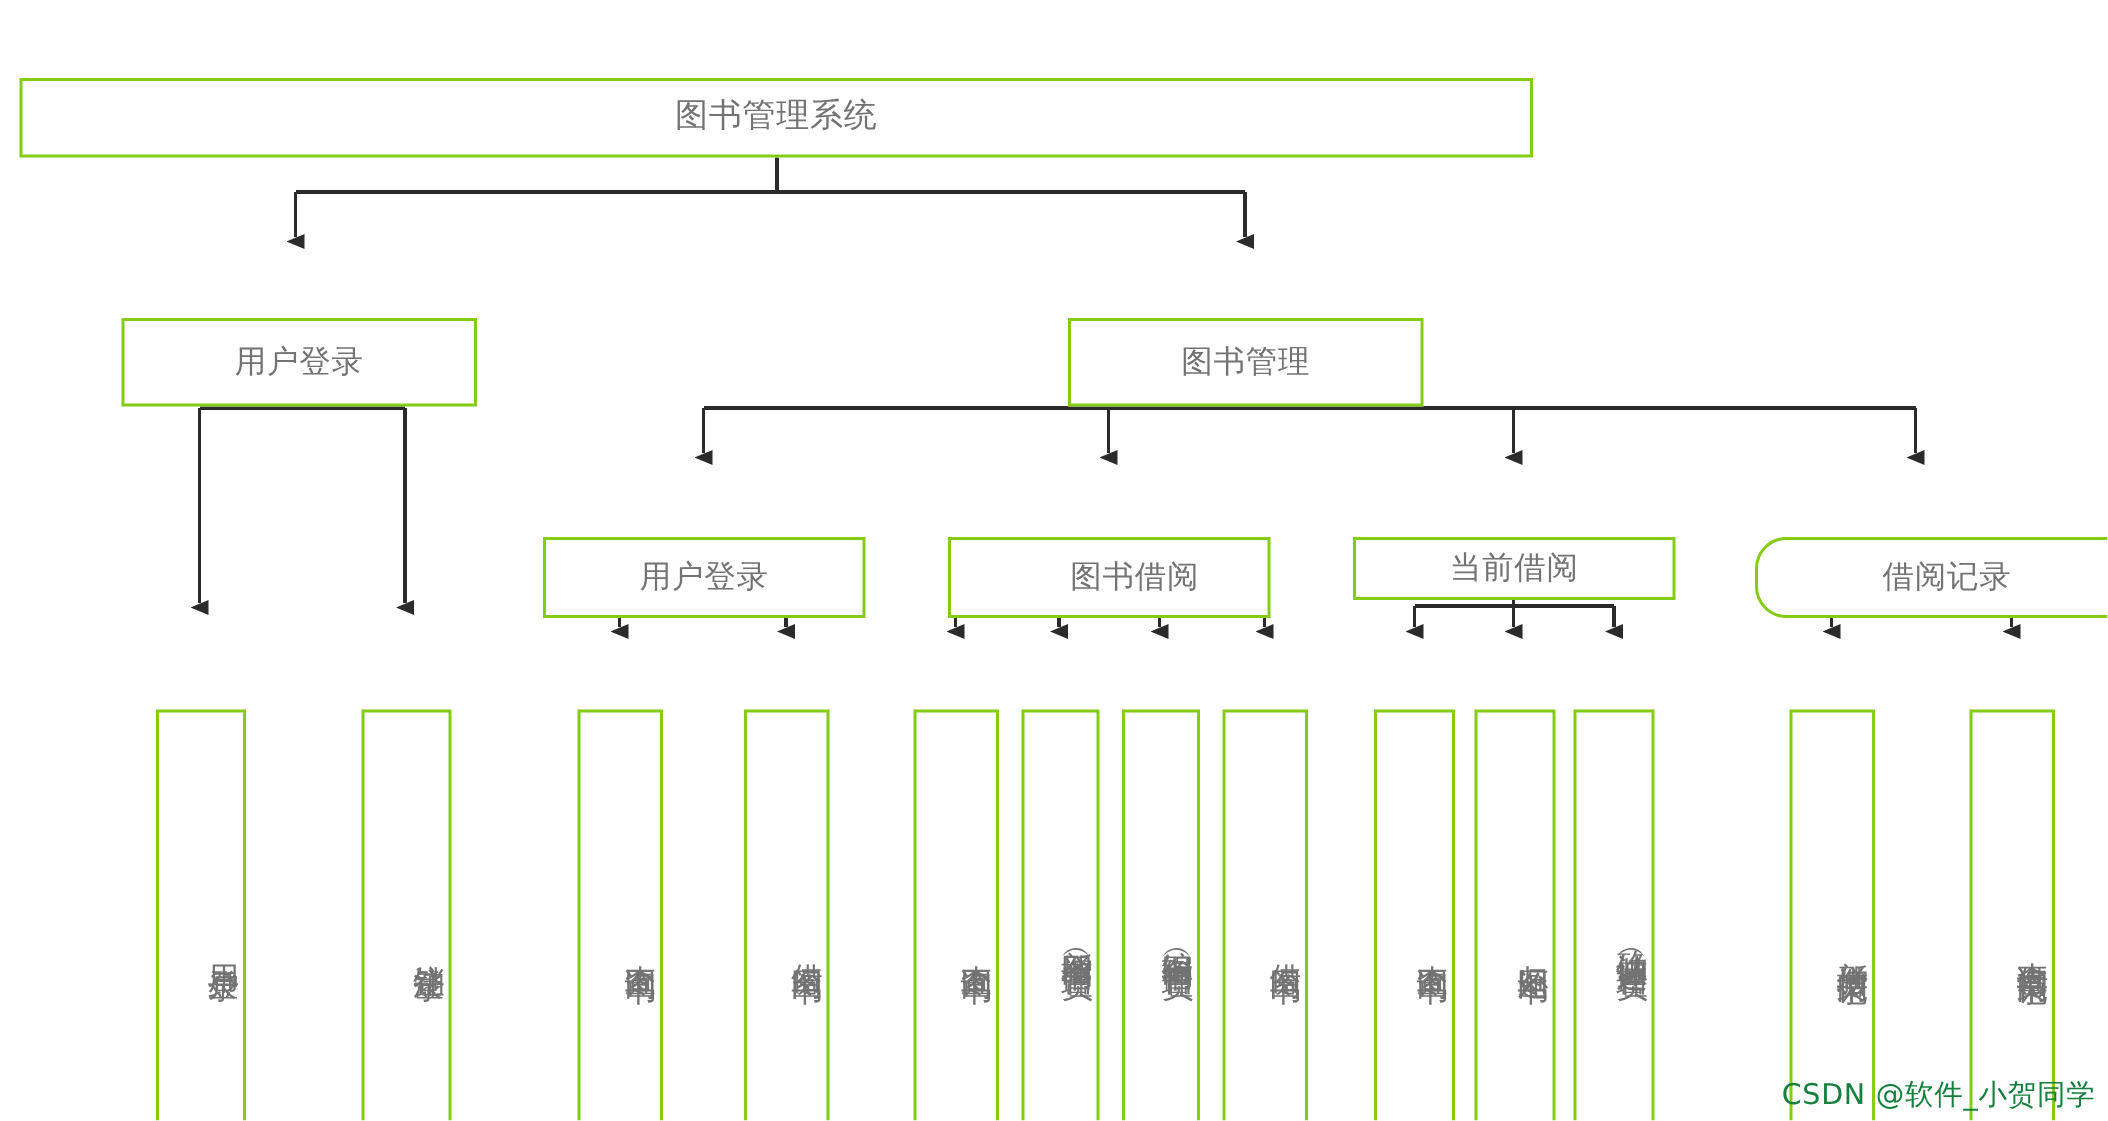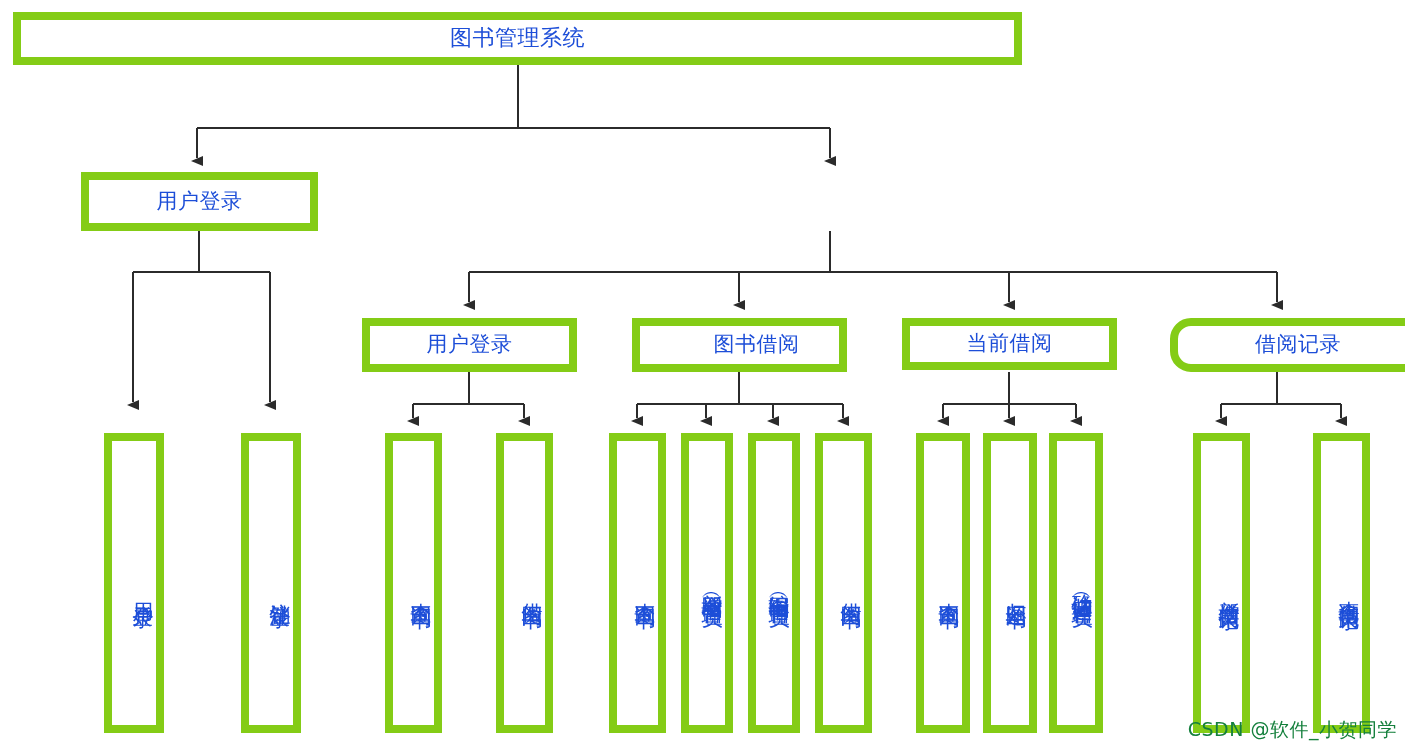--- a/index.html
+++ b/index.html
@@ -22,26 +22,27 @@
     position: absolute;
     left: 0;
     top: 0;
     width: 1405px;
     height: 747px;
   }
   .node {
     position: absolute;
     box-sizing: border-box;
     background: #ffffff;
-    border: 8px solid #84cc16;
+    border: 2px solid #84cc16;
     display: flex;
     align-items: center;
     justify-content: center;
-    color: #1d4ed8;
+    color: #737373;
     z-index: 2;
+    margin-top: 40px;
   }
   .node-h {
     font-size: 21px;
     letter-spacing: 0.5px;
     line-height: 1.1;
   }
   .node-root {
     font-size: 22px;
   }
   .node-v {
@@ -121,24 +122,25 @@
       <path d="M1277,372 L1277,404"></path>
       <path d="M1221,404 L1341,404"></path>
       <path d="M1221,404 L1221,418" marker-end="url(#arrow)"></path>
       <path d="M1341,404 L1341,418" marker-end="url(#arrow)"></path>
     </g>
   </svg>
 
   <div class="node node-h node-root" style="left:13px; top:12px; width:1009px; height:53px;">图书管理系统</div>
 
   <div class="node node-h" style="left:81px; top:172px; width:237px; height:59px;">用户登录</div>
+  <div class="node node-h" style="left:712px; top:172px; width:237px; height:59px;">图书管理</div>
 
   <div class="node node-h" style="left:362px; top:318px; width:215px; height:54px;">用户登录</div>
   <div class="node node-h" style="left:632px; top:318px; width:215px; height:54px;padding-left:34px;">图书借阅</div>
-  <div class="node node-h" style="left:902px; top:318px; width:215px; height:52px;">当前借阅</div>
+  <div class="node node-h" style="left:902px; top:318px; width:215px; height:42px;">当前借阅</div>
   <div class="node node-h" style="left:1170px; top:318px; width:256px; height:54px;border-radius:21px;">借阅记录</div>
 
   <div class="node node-v" style="left:104px; top:433px; width:60px; height:300px;">用户登录</div>
   <div class="node node-v" style="left:241px; top:433px; width:60px; height:300px;">注销登录</div>
 
   <div class="node node-v" style="left:385px; top:433px; width:57px; height:300px;">查询图书</div>
   <div class="node node-v" style="left:496px; top:433px; width:57px; height:300px;">借阅图书</div>
 
   <div class="node node-v" style="left:609px; top:433px; width:57px; height:300px;">查询图书</div>
   <div class="node node-v tall-text" style="left:681px; top:433px; width:52px; height:300px;">新增图书（管理员）</div>

